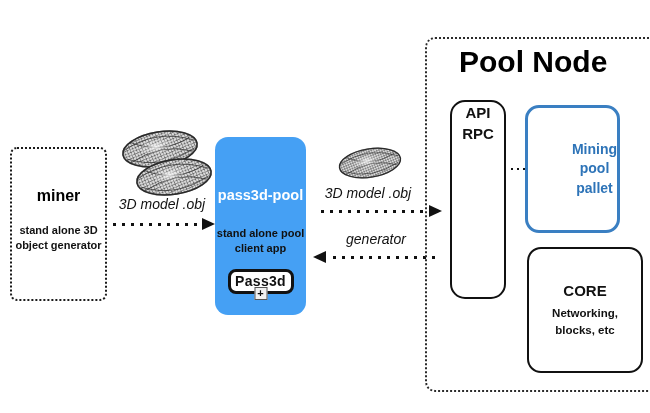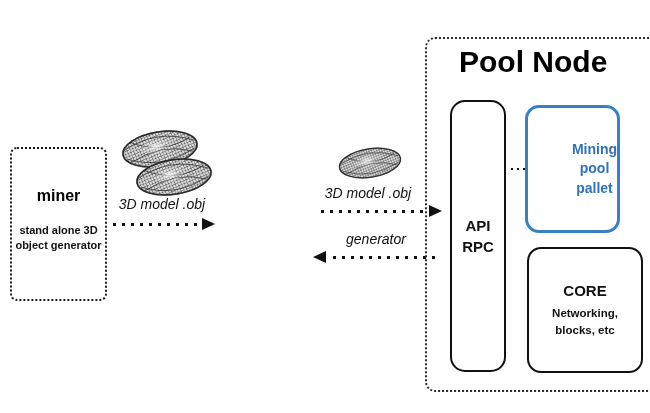--- a/index.html
+++ b/index.html
@@ -35,22 +35,22 @@
   .pass3d-logo { position:relative; margin-top:13px; width:66px; height:25px; background:#fff;
     border:3px solid #111; border-radius:8px; display:flex; align-items:center; justify-content:center; }
   .pass3d-logo-text { font-size:14px; font-weight:bold; color:#111; letter-spacing:0.3px; }
   .plus-badge { position:absolute; left:50%; transform:translateX(-50%); bottom:-9px; width:13px; height:13px;
     background:#f2f2f2; border:1.5px solid #555; font-size:11px; font-weight:bold; color:#111;
     line-height:10px; text-align:center; }
 
   
   .pool-node { left:425px; top:37px; width:243px; height:355px; border:2px dotted #2a2a2a; border-radius:10px; }
   .pool-node-title { position:absolute; left:32px; top:6px; font-size:30px; font-weight:bold; color:#000; }
-  .api-box { position:absolute; left:23px; top:61px; width:56px; height:272px; border:2.5px solid #111;
-    border-radius:15px; background:#fff; display:flex; align-items:center; justify-content:center; }
+  .api-box { position:absolute; left:23px; top:61px; width:56px; height:199px; border:2.5px solid #111;
+    border-radius:15px; background:#fff; display:flex; justify-content:center; }
   .api-label { font-size:15px; font-weight:bold; color:#111; text-align:center; line-height:1.4; }
   .pallet-box { position:absolute; left:98px; top:66px; width:95px; height:128px; border:3px solid #3A7FC2;
     border-radius:14px; background:#fff; display:flex; align-items:center; justify-content:center;padding-left:44px; }
   .pallet-label { font-size:14px; font-weight:bold; color:#2E74B8; text-align:center; line-height:1.4; }
   .core-box { position:absolute; left:100px; top:208px; width:116px; height:126px; border:2.5px solid #111;
     border-radius:14px; background:#fff; display:flex; flex-direction:column; align-items:center; justify-content:center; }
   .core-title { font-size:15px; font-weight:bold; color:#111; }
   .core-sub { margin-top:6px; font-size:11.5px; font-weight:600; color:#111; text-align:center; line-height:1.4; }
   .connector-dots { position:absolute; left:82px; top:128px; width:16px; height:4px;
     background-image:radial-gradient(circle, #111 1.2px, transparent 1.5px);
@@ -93,20 +93,29 @@
       <use href="#stone"></use>
     </svg>
   <svg class="stone" style="left:128px; top:152px; width:92px; height:50px;">
       <use href="#stone"></use>
     </svg>
 
   <div class="flow-label" style="left:112px; top:196px; width:100px;">3D model .obj</div>
   <div class="dots" style="left:110px; top:222px; width:94px;"></div>
   <div class="ah-right" style="left:202px; top:218px;"></div>
 
+  <div class="abs pool-client">
+    <div class="pool-client-title">pass3d-pool</div>
+    <div class="pool-client-sub preline">stand alone pool
+client app</div>
+    <div class="pass3d-logo">
+      <span class="pass3d-logo-text">Pass3d</span>
+      <span class="plus-badge">+</span>
+    </div>
+  </div>
 
   <svg class="stone" style="left:334px; top:142px; width:72px; height:42px;">
       <use href="#stone"></use>
     </svg>
 
   <div class="flow-label" style="left:320px; top:185px; width:96px;">3D model .obj</div>
   <div class="dots" style="left:318px; top:209px; width:112px;"></div>
   <div class="ah-right" style="left:429px; top:205px;"></div>
 
   <div class="flow-label" style="left:335px; top:231px; width:82px;">generator</div>

